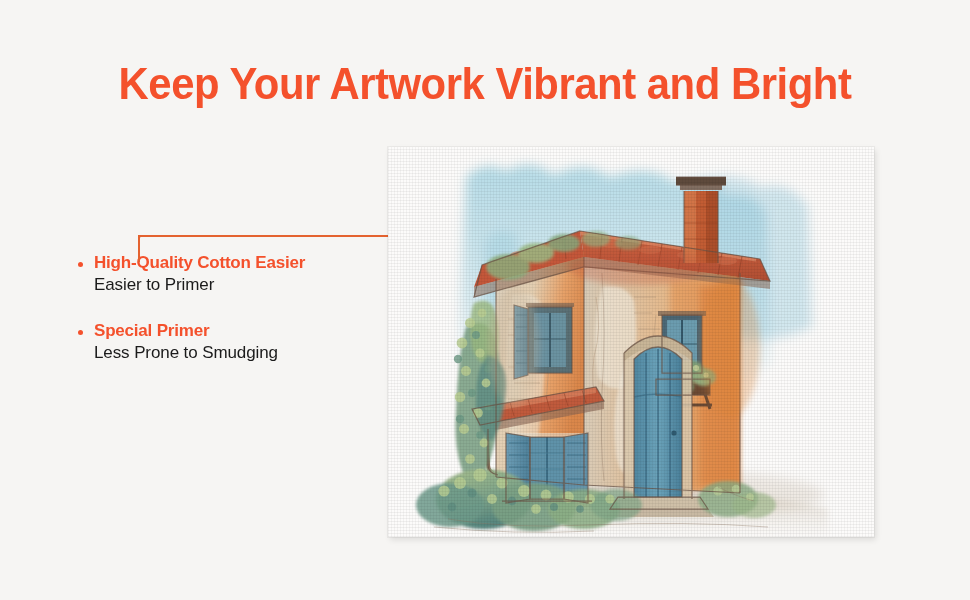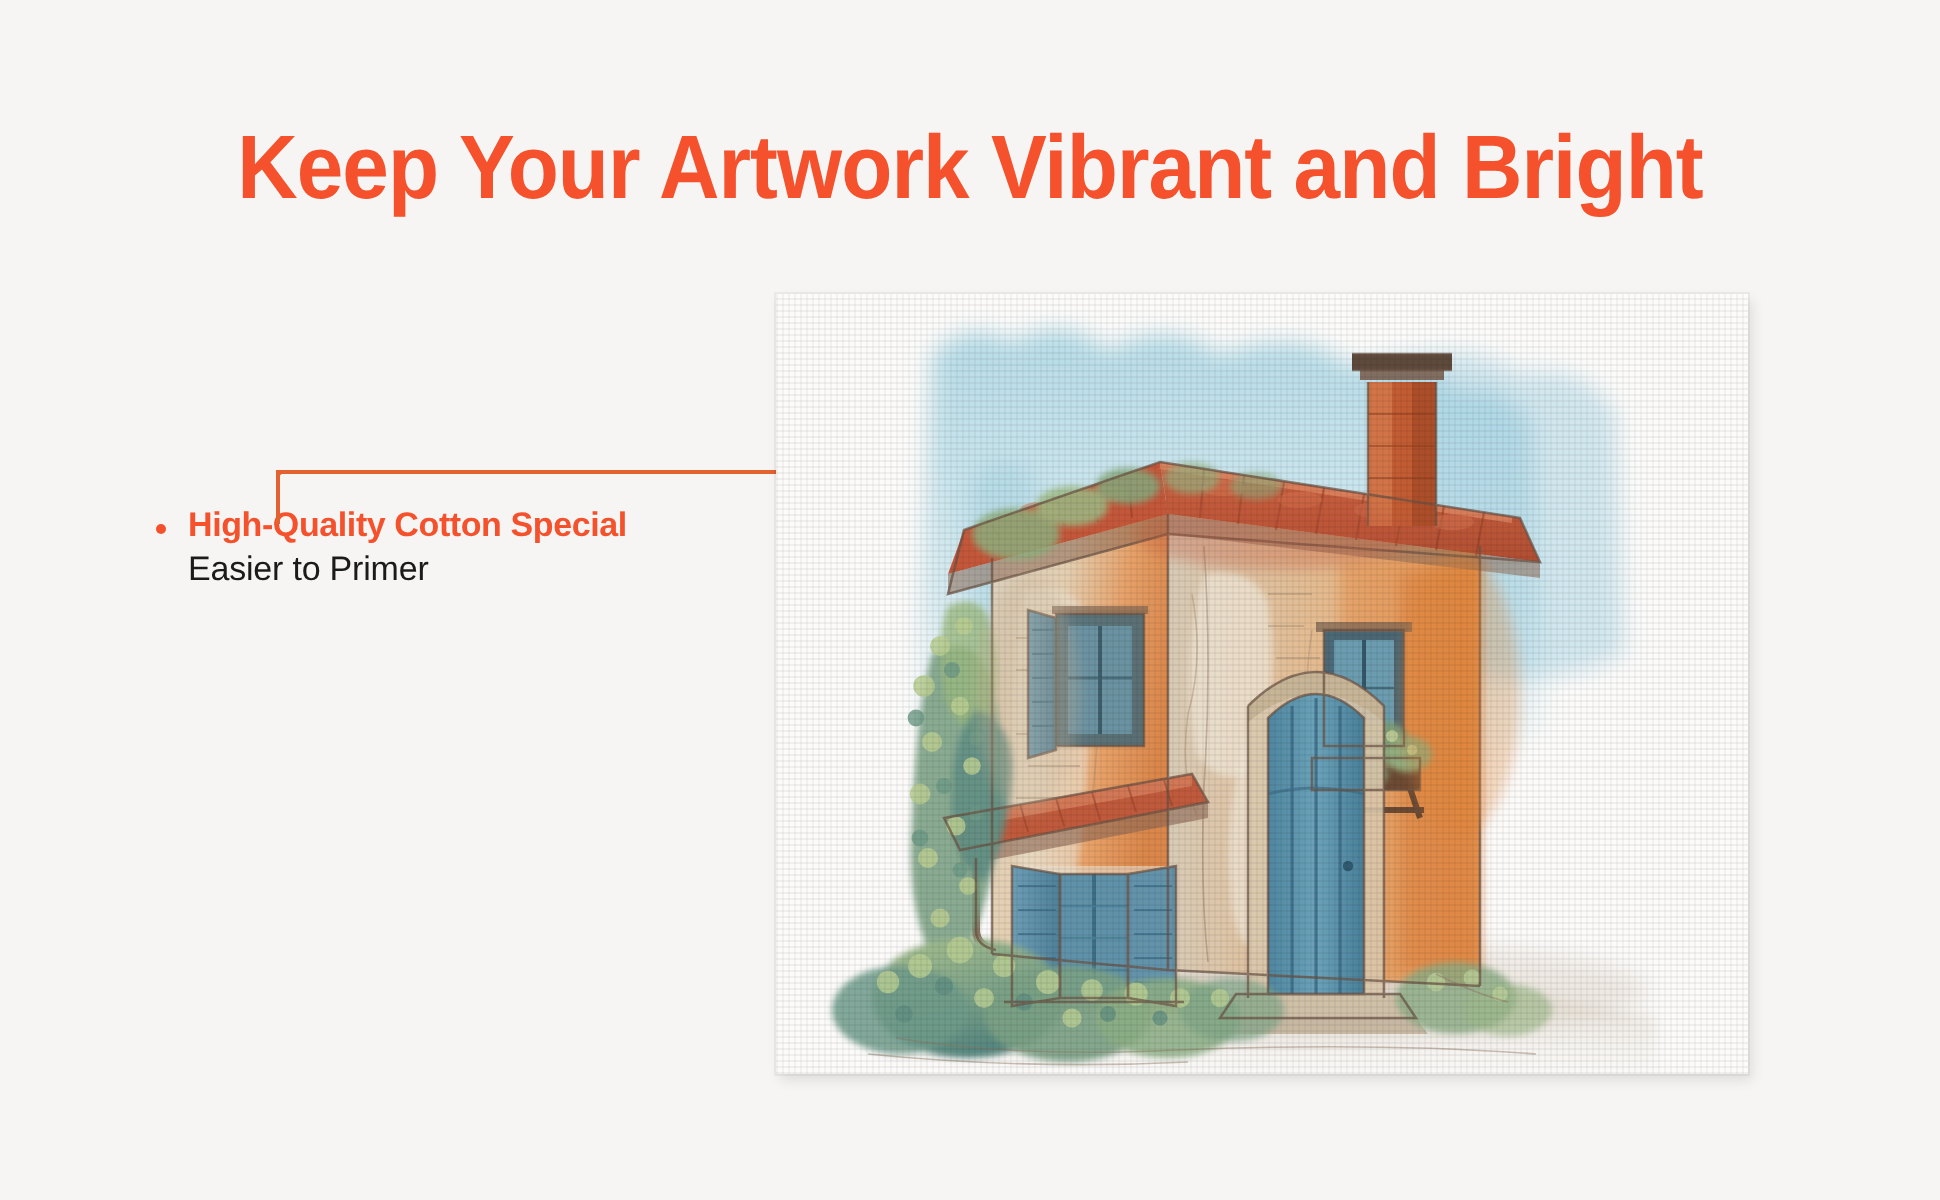--- a/index.html
+++ b/index.html
@@ -88,24 +88,29 @@
 <body>
 
 <div id="stage">
 
   <div class="headline">Keep Your Artwork Vibrant and Bright</div>
 
   <div class="features">
 
     <div class="feature">
       <span class="bullet"></span>
-      <div class="title">High-Quality Cotton Special</div>
+      <div class="title">High-Quality Cotton Easier</div>
       <div class="sub">Easier to Primer</div>
     </div>
 
+    <div class="feature" style="margin-top:22px;">
+      <span class="bullet"></span>
+      <div class="title">Special Primer</div>
+      <div class="sub">Less Prone to Smudging</div>
+    </div>
 
   </div>
 
   <div class="callout">
     <span class="horz"></span>
     <span class="vert"></span>
     <span class="corner"></span>
     <span class="dot"></span>
   </div>
 

